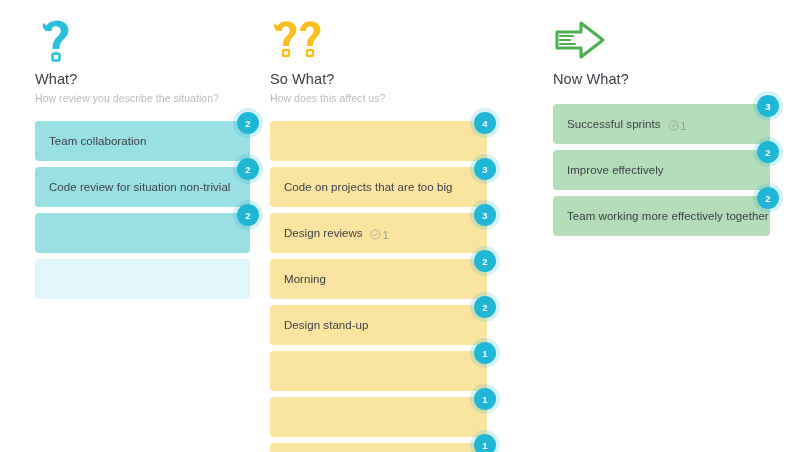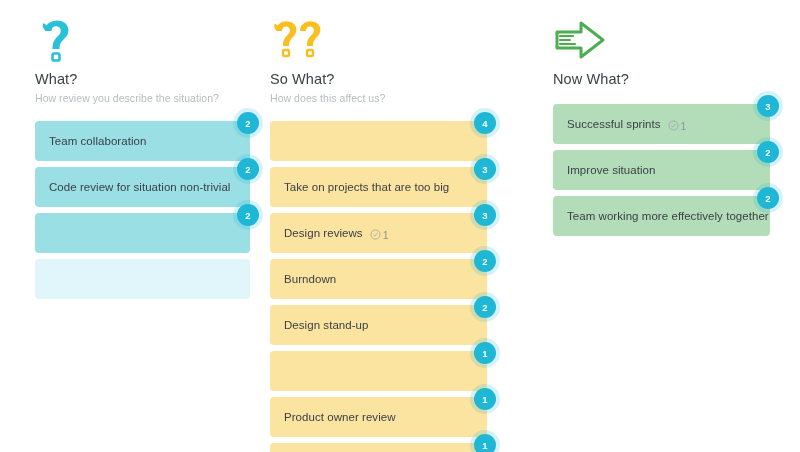--- a/index.html
+++ b/index.html
@@ -188,61 +188,58 @@
       <div class="col-subtitle">How does this affect us?</div>
     </div>
 
     <div class="card-list">
       <div class="card yellow" style="margin-bottom:6px">
         <span class="badge">4</span>
       </div>
 
       <div class="card yellow" style="margin-bottom:6px">
         <div class="card-body">
-          <span class="card-text">Take on projects that are too big</span>
+          <span class="card-text">Code on projects that are too big</span>
         </div>
         <span class="badge">3</span>
       </div>
 
       <div class="card yellow" style="margin-bottom:6px">
         <div class="card-body">
           <span class="card-text">Design reviews</span>
           <span class="marker">
             <svg width="11" height="11" viewBox="0 0 12 12">
               <circle cx="6" cy="6" r="5" fill="none" stroke="#8d949b" stroke-width="1"></circle>
               <path d="M3.6 6.1 L5.2 7.7 L8.4 4.1" fill="none" stroke="#8d949b" stroke-width="1"></path>
             </svg>
             <span>1</span>
           </span>
         </div>
         <span class="badge">3</span>
       </div>
 
       <div class="card yellow" style="margin-bottom:6px">
         <div class="card-body">
-          <span class="card-text">Burndown</span>
+          <span class="card-text">Morning</span>
         </div>
         <span class="badge">2</span>
       </div>
 
       <div class="card yellow" style="margin-bottom:6px">
         <div class="card-body">
           <span class="card-text">Design stand-up</span>
         </div>
         <span class="badge">2</span>
       </div>
 
       <div class="card yellow" style="margin-bottom:6px">
         <span class="badge">1</span>
       </div>
 
       <div class="card yellow" style="margin-bottom:6px">
-        <div class="card-body">
-          <span class="card-text">Product owner review</span>
-        </div>
         <span class="badge">1</span>
       </div>
 
       <div class="card yellow">
         <div class="card-body">
           <span class="card-text">Tech talks</span>
         </div>
         <span class="badge">1</span>
       </div>
     </div>
@@ -269,21 +266,21 @@
               <path d="M3.6 6.1 L5.2 7.7 L8.4 4.1" fill="none" stroke="#8d949b" stroke-width="1"></path>
             </svg>
             <span>1</span>
           </span>
         </div>
         <span class="badge">3</span>
       </div>
 
       <div class="card green" style="margin-bottom:6px">
         <div class="card-body">
-          <span class="card-text">Improve situation</span>
+          <span class="card-text">Improve effectively</span>
         </div>
         <span class="badge">2</span>
       </div>
 
       <div class="card green">
         <div class="card-body">
           <span class="card-text">Team working more effectively together</span>
         </div>
         <span class="badge">2</span>
       </div>

